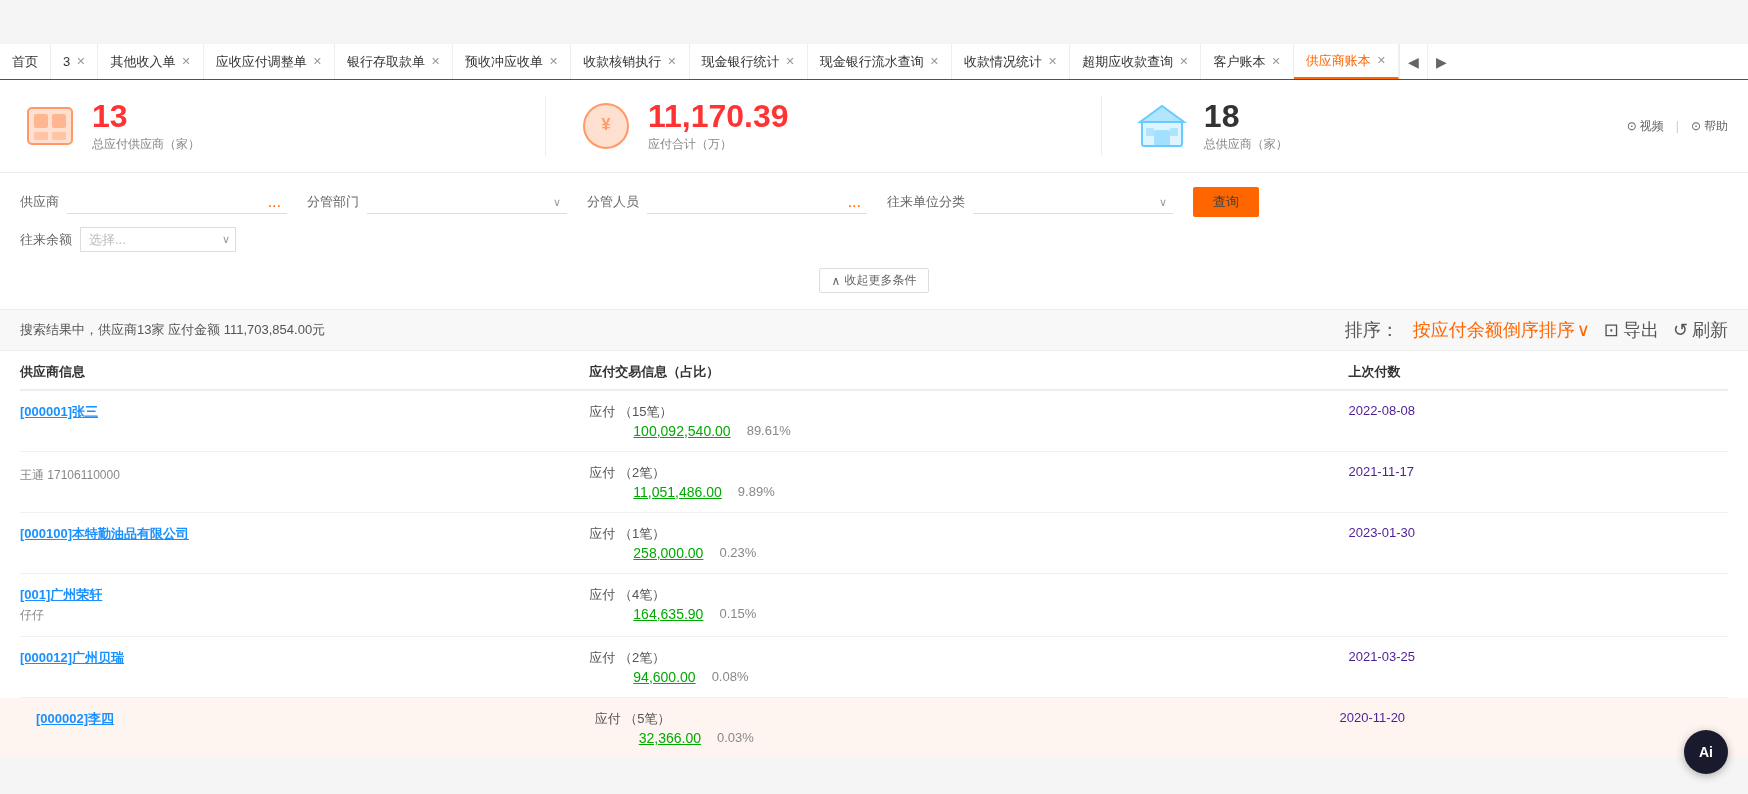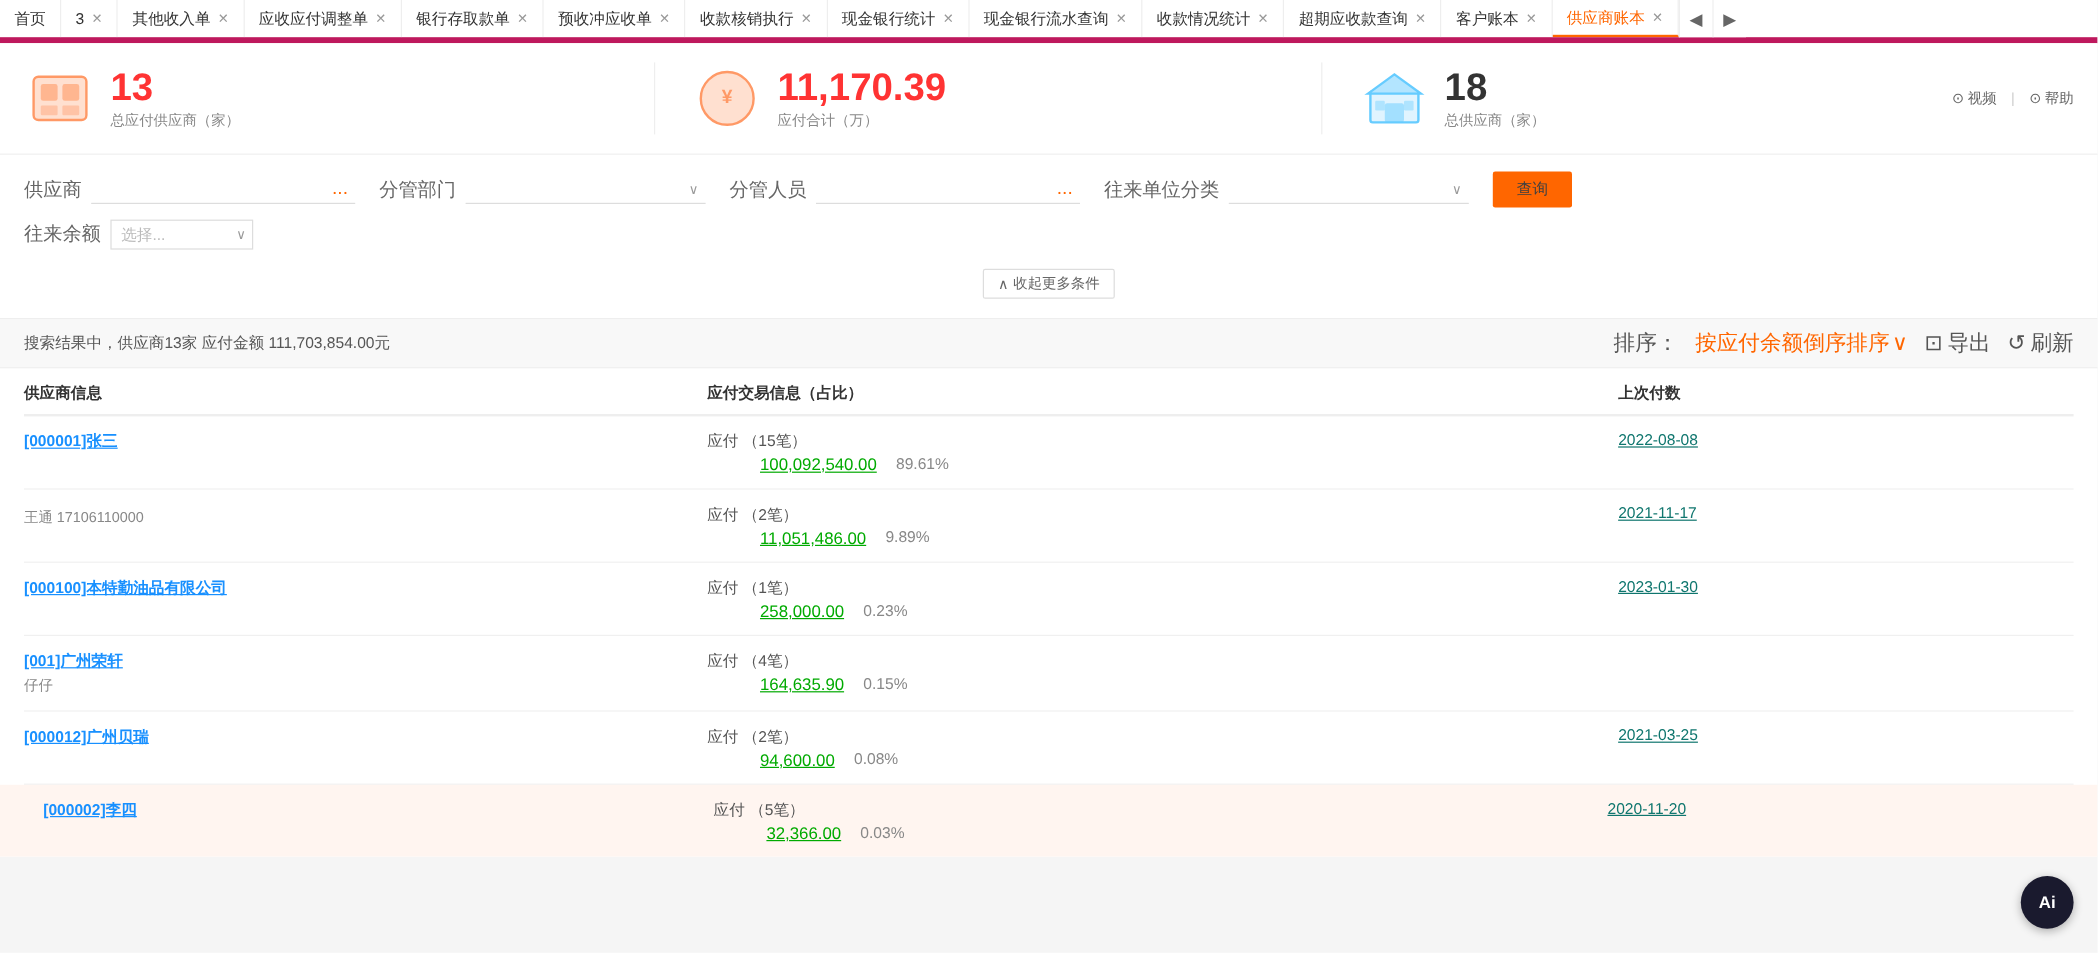--- a/index.html
+++ b/index.html
@@ -1,19 +1,19 @@
 <!DOCTYPE html>
 <html><head>
   <meta charset="utf-8">
   <style>
     * { margin: 0; padding: 0; box-sizing: border-box; }
     body { font-family: "Microsoft YaHei", "PingFang SC", sans-serif; font-size: 13px; background: #f5f5f5; color: #333; width: 1748px; overflow-x: hidden; }
 
     
-    .top-nav { display: flex; align-items: center; background: #fff; border-bottom: 5px solid #be185d; height: 36px; overflow: hidden; }
+    .top-nav { display: flex; align-items: center; background: #fff; border-bottom: 1px solid #be185d; height: 36px; overflow: hidden; margin-top: 44px; }
     .nav-item { display: flex; align-items: center; padding: 0 12px; height: 100%; font-size: 13px; color: #333; white-space: nowrap; border-right: 1px solid #eee; cursor: pointer; position: relative; }
     .nav-item.active { color: #ff6600; border-bottom: 2px solid #ff6600; }
     .nav-item .close-btn { margin-left: 6px; color: #999; font-size: 11px; cursor: pointer; }
     .nav-arrow { width: 28px; height: 36px; display: flex; align-items: center; justify-content: center; background: #fff; border-left: 1px solid #eee; cursor: pointer; color: #666; font-size: 14px; }
 
     
     .stats-bar { display: flex; background: #fff; padding: 16px 20px; border-bottom: 1px solid #eee; align-items: center; }
     .stat-card { display: flex; align-items: center; flex: 1; }
     .stat-icon { width: 60px; height: 60px; display: flex; align-items: center; justify-content: center; margin-right: 12px; }
     .stat-icon svg { width: 52px; height: 52px; }
@@ -21,32 +21,32 @@
     .stat-info .stat-label { font-size: 12px; color: #888; margin-top: 2px; }
     .stat-divider { width: 1px; height: 60px; background: #eee; margin: 0 30px; }
     .help-links { display: flex; align-items: center; font-size: 12px; color: #666; margin-left: auto; gap: 12px; }
     .help-links span { cursor: pointer; display: flex; align-items: center; gap: 3px; }
     .help-links .divider { color: #ccc; }
 
     
     .search-area { background: #fff; padding: 14px 20px 10px; border-bottom: 1px solid #eee; }
     .search-row { display: flex; align-items: center; gap: 20px; margin-bottom: 10px; }
     .search-field { display: flex; align-items: center; gap: 8px; }
-    .search-field label { color: #666; font-size: 16px; white-space: nowrap; }
+    .search-field label { color: #666; font-size: 13px; white-space: nowrap; }
     .search-input { border: none; border-bottom: 1px solid #ddd; outline: none; padding: 4px 8px; font-size: 13px; color: #333; width: 200px; background: transparent; }
     .search-input::placeholder { color: #bbb; }
     .select-wrapper { position: relative; display: inline-flex; align-items: center; }
     .select-wrapper .chevron { position: absolute; right: 6px; color: #999; font-size: 11px; pointer-events: none; }
     .search-input-with-dots { position: relative; display: inline-flex; align-items: center; }
     .search-input-with-dots .dots { position: absolute; right: 6px; color: #ff6600; font-size: 16px; cursor: pointer; }
     .btn-search { background: #ff6600; color: #404040; border: none; padding: 6px 20px; cursor: pointer; font-size: 13px; border-radius: 2px; white-space: nowrap; }
     .collapse-row { display: flex; justify-content: center; padding: 6px 0; }
     .collapse-btn { display: flex; align-items: center; gap: 4px; color: #666; font-size: 12px; cursor: pointer; border: 1px solid #ddd; padding: 3px 12px; background: #fff; border-radius: 2px; }
     .balance-select-wrapper { position: relative; display: inline-flex; align-items: center; }
-    .balance-select { border: 1px solid #ddd; outline: none; padding: 4px 28px 4px 8px; font-size: 13px; color: #bbb; width: 119px; background: #fff; appearance: none; cursor: pointer; }
+    .balance-select { border: 1px solid #ddd; outline: none; padding: 4px 28px 4px 8px; font-size: 13px; color: #bbb; width: 156px; background: #fff; appearance: none; cursor: pointer; }
     .balance-select-wrapper .chevron { position: absolute; right: 6px; color: #999; font-size: 11px; pointer-events: none; }
 
     
     .results-bar { display: flex; align-items: center; justify-content: space-between; background: #f8f8f8; padding: 8px 20px; border-bottom: 1px solid #eee; }
     .results-text { font-size: 13px; color: #555; }
     .results-actions { display: flex; align-items: center; gap: 14px; font-size: 18px; color: #555; }
     .sort-value { color: #ff6600; cursor: pointer; display: flex; align-items: center; gap: 2px; }
     .action-btn { display: flex; align-items: center; gap: 4px; cursor: pointer; color: #555; }
 
     
@@ -57,21 +57,21 @@
     .col-last-payment { flex: 2; }
     .table-row { display: flex; padding: 12px 0; border-bottom: 1px solid #f0f0f0; align-items: flex-start; }
     .table-row:last-child { border-bottom: none; }
     .table-row.highlighted { background: #fff5f0; margin: 0 -20px; padding: 12px 36px; }
     .supplier-link { color: #1890ff; text-decoration: underline; cursor: pointer; font-size: 13px; font-weight: bold; }
     .supplier-contact { color: #888; font-size: 12px; margin-top: 3px; }
     .transaction-type { color: #555; font-size: 13px; }
     .transaction-amount { color: #00aa00; font-size: 14px; font-weight: 500; text-decoration: underline; cursor: pointer; margin-top: 2px; margin-left: 44px; }
     .transaction-pct { color: #888; font-size: 13px; margin-left: 16px; }
     .transaction-row { display: flex; align-items: center; gap: 0; }
-    .last-payment { color: #0f766e; font-size: 13px; text-decoration: underline; }
+    .last-payment { color: #4c1d95; font-size: 13px; }
   </style>
 </head>
 <body>
 
 <div class="top-nav">
   <div class="nav-item">
     <span>首页</span>
   </div>
   <div class="nav-item">
     <span>3</span>

